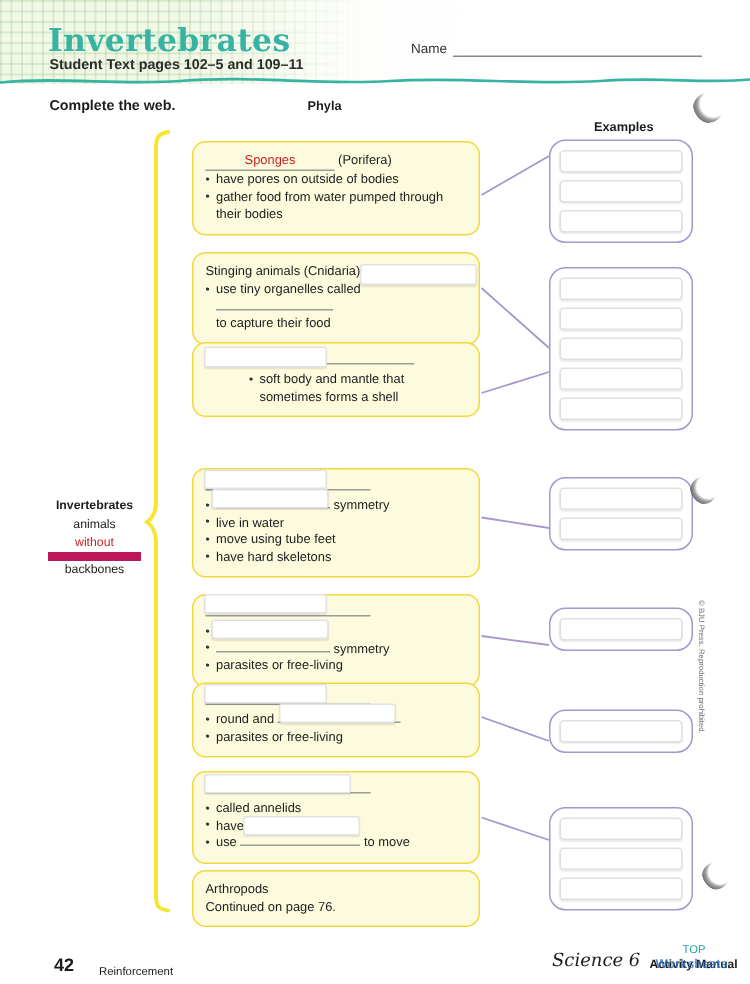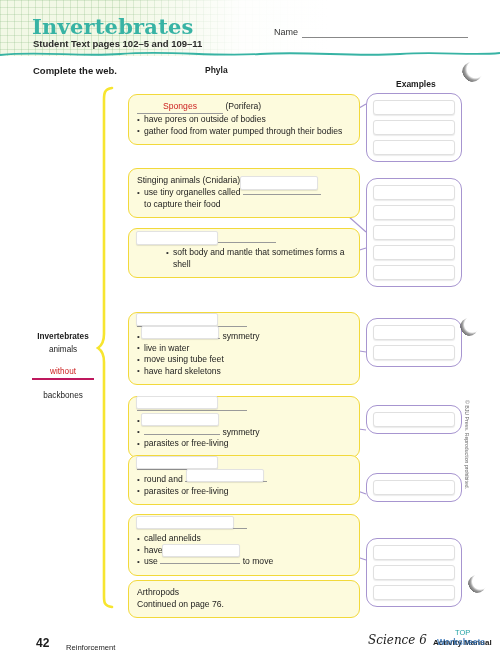--- a/index.html
+++ b/index.html
@@ -100,39 +100,39 @@
     text-align: center;
     font-size: 8.2px;
     color: #1c1c1c;
     line-height: 12.5px;
   }
   .stem .t1 { font-weight: bold; display: block; }
   .stem .t2 { display: block; }
   .stem .fill {
     display: block;
     color: #cc1f1f;
-    border-bottom: 2px solid #be185d;
+    border-bottom: 6px solid #be185d;
     width: 62px;
-    margin: 10px auto;
+    margin: 0 auto;
     line-height: 12px;
     text-align: center;
   }
   .stem .t4 { display: block; }
 
   
   .brace { position: absolute; left: 96px; top: 86px; }
 
   
   .links { position: absolute; left: 0; top: 0; }
 
   
   .phy {
     position: absolute;
     left: 128px;
-    width: 232px;
+    width: 192px;
     box-sizing: border-box;
     background: #fdfbdd;
     border: 1.4px solid #f2d93b;
     border-radius: 9px;
     padding: 6px 8px 7px 8px;
     font-size: 8.6px;
     line-height: 11.6px;
     color: #1c1c1c;
   }
   .phy ul { margin: 0; padding: 0; list-style: none; }

